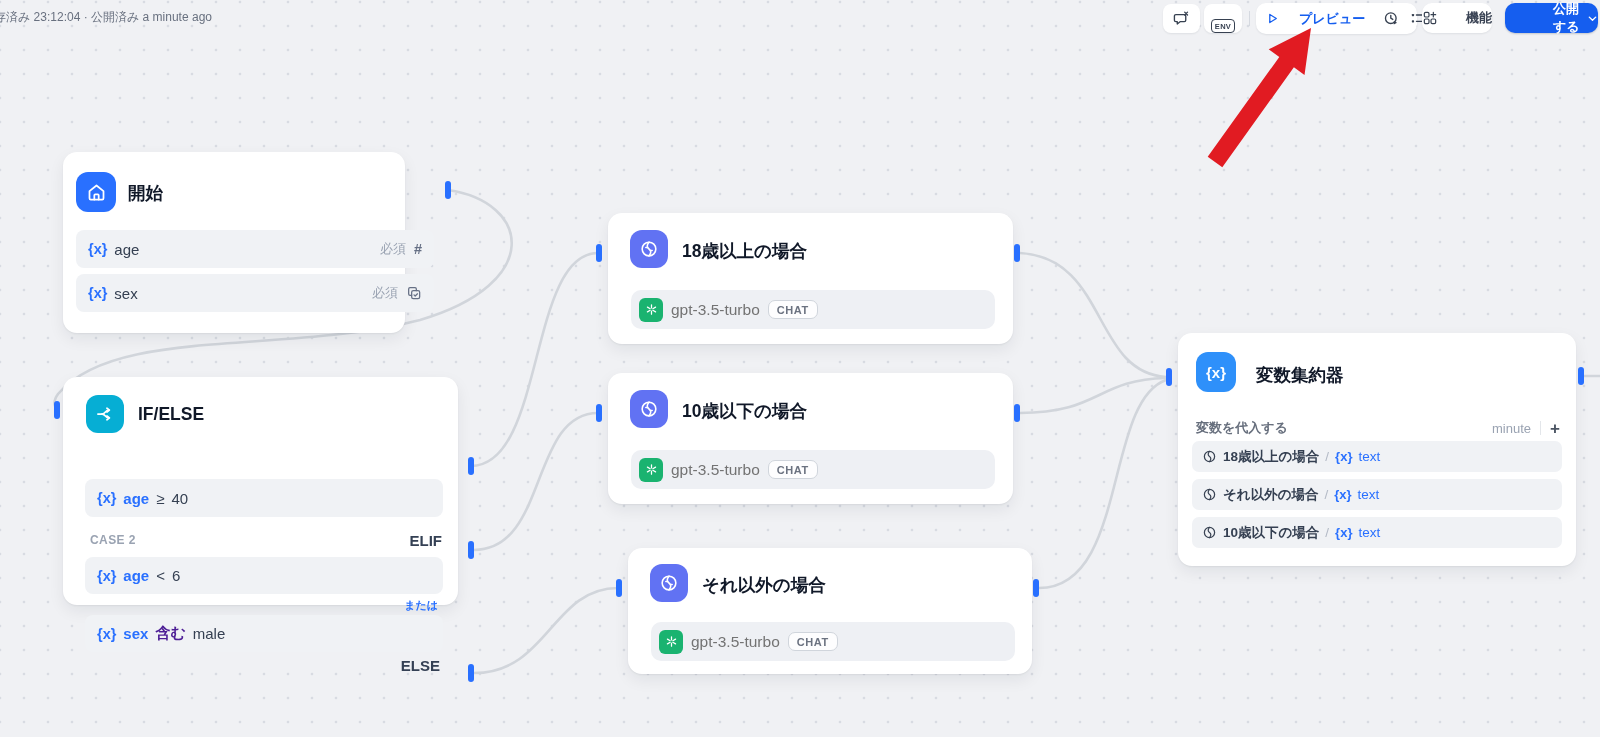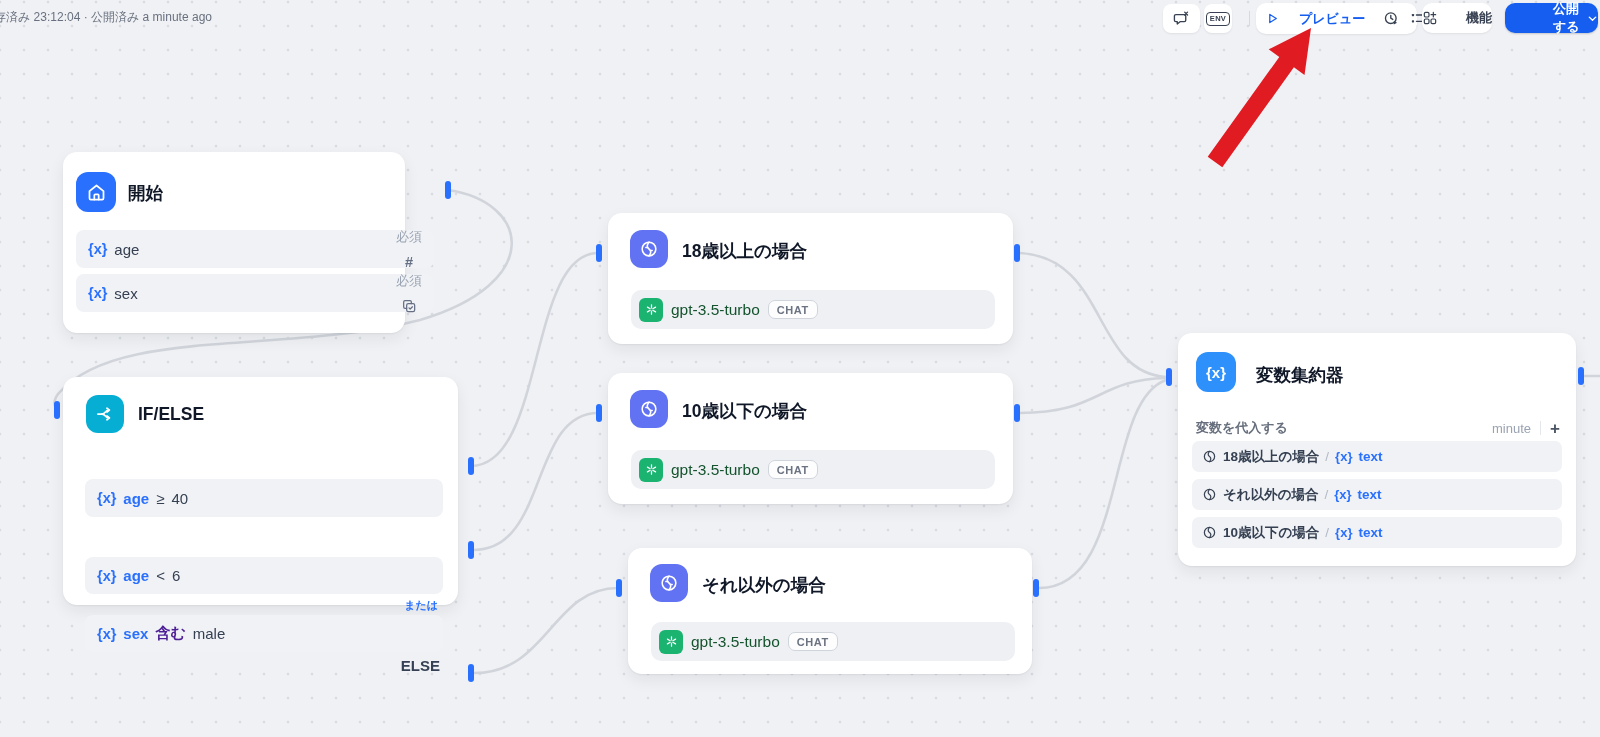--- a/index.html
+++ b/index.html
@@ -54,50 +54,50 @@
     position:absolute; border-radius:12px; display:flex; align-items:center; justify-content:center; color:#fff;
   }
   .n-title { position:absolute; font-size:17.5px; font-weight:700; color:#101828; white-space:nowrap; }
 
   .pill-row {
     position:absolute; background:#f0f2f5; border-radius:8px;
     display:flex; align-items:center; padding:0 12px; gap:7px; font-size:15px; color:#354052;
   }
   .var-tag { color:#2970ff; font-weight:700; font-size:14.5px; }
   .var-name-blue { color:#2970ff; font-weight:600; }
-  .req { margin-left:auto; color:#9aa3b2; font-size:13px; display:flex; align-items:center; gap:8px;flex-direction:column; }
+  .req { margin-left:auto; color:#9aa3b2; font-size:13px; display:flex; align-items:center; gap:8px; }
   .type-glyph { color:#667085; font-weight:700; font-size:14.5px; }
 
   .case-line { position:absolute; display:flex; justify-content:space-between; align-items:center; }
   .case-label { font-size:12px; font-weight:700; color:#9aa3b2; letter-spacing:.4px; }
   .branch-label { font-size:15px; font-weight:800; color:#344054; }
   .or-label { position:absolute; font-size:11px; font-weight:700; color:#2970ff; }
 
   .model-row {
     position:absolute; background:#eef0f4; border-radius:10px;
     display:flex; align-items:center; padding:0 8px; gap:8px;
   }
   .openai-icon { width:24px; height:24px; border-radius:6px; background:#1ab370; display:flex; align-items:center; justify-content:center; flex:none; }
-  .model-name { font-size:15.5px; color:#14532d; }
+  .model-name { font-size:15.5px; color:#737373; }
   .chat-badge {
     font-size:11px; font-weight:700; color:#6b7280; letter-spacing:.6px;
     border:1.5px solid #d0d5dc; border-radius:7px; padding:2.5px 8px; background:#fdfdfe;
   }
 
   .agg-subrow { position:absolute; display:flex; align-items:center; }
   .agg-assign { font-size:13px; font-weight:600; color:#676f7d; }
   .agg-type { margin-left:auto; font-size:13px; color:#9aa3b2; }
   .agg-plus { font-size:17px; font-weight:600; color:#4b5563; cursor:pointer; line-height:1; }
   .agg-row {
     position:absolute; background:#f0f2f5; border-radius:7px; width:370px; height:31px;
     display:flex; align-items:center; padding:0 10px; gap:6px; font-size:13.5px;
   }
   .agg-src { color:#354052; font-weight:700; white-space:nowrap; }
   .agg-slash { color:#b3bac6; }
-  .agg-var { color:#2970ff; font-weight:700; }
+  .agg-var { color:#2970ff; font-weight:400; }
   .agg-row .var-tag { font-size:13px; }
 
   .handle { position:absolute; width:6px; height:18px; border-radius:3px; background:#2970ff; cursor:crosshair; }
 
   .icon-svg { display:block; }
 </style>
 </head>
 <body>
 
 <div class="canvas">
@@ -117,21 +117,21 @@
 
   <div class="tb-btn" style="left:1163px; top:4px; width:37px; height:29px;">
     <span>
       <svg class="icon-svg" width="17" height="17" viewBox="0 0 24 24" fill="none" stroke="#374151" stroke-width="1.9" stroke-linecap="round" stroke-linejoin="round">
         <path d="M4 6.5 h12 a2 2 0 0 1 2 2 v6 a2 2 0 0 1 -2 2 h-6 l-4 3.2 v-3.2 h-2 a2 2 0 0 1 -2 -2 v-6 a2 2 0 0 1 2 -2 z"></path>
         <path d="M16.5 3 l4 4 M20.5 3 l-4 4"></path>
       </svg>
     </span>
   </div>
 
-  <div class="tb-btn" style="left:1204px; top:4px; width:28px; height:29px;">
+  <div class="tb-btn" style="left:1204px; top:4px; width:38px; height:29px;align-items:flex-end;">
     <span class="env-badge">ENV</span>
   </div>
 
   <div class="tb-divider" style="left:1249px; top:11px; height:15px;"></div>
 
   <div class="toolgroup">
     <div class="preview">
       <span>
         <svg class="icon-svg" width="13" height="13" viewBox="0 0 24 24" fill="none" stroke="#155eef" stroke-width="2.4" stroke-linejoin="round">
           <path d="M7 4.5 L19 12 L7 19.5 Z"></path>
@@ -223,20 +223,24 @@
     </div>
     <div class="n-title" style="left:75px; top:27px;">IF/ELSE</div>
 
     <div class="pill-row" style="left:22px; top:102px; width:358px; height:38px;">
       <span class="var-tag">{x}</span>
       <span class="var-name-blue">age</span>
       <span>≥</span>
       <span>40</span>
     </div>
 
+    <div class="case-line" style="left:27px; right:16px; top:153px; height:20px;">
+      <span class="case-label">CASE 2</span>
+      <span class="branch-label">ELIF</span>
+    </div>
     <div class="pill-row" style="left:22px; top:180px; width:358px; height:37px;">
       <span class="var-tag">{x}</span>
       <span class="var-name-blue">age</span>
       <span>&lt;</span>
       <span>6</span>
     </div>
 
     <div class="or-label" style="right:20px; top:221px;">または</div>
 
     <div class="pill-row" style="left:22px; top:238px; width:358px; height:37px;">

